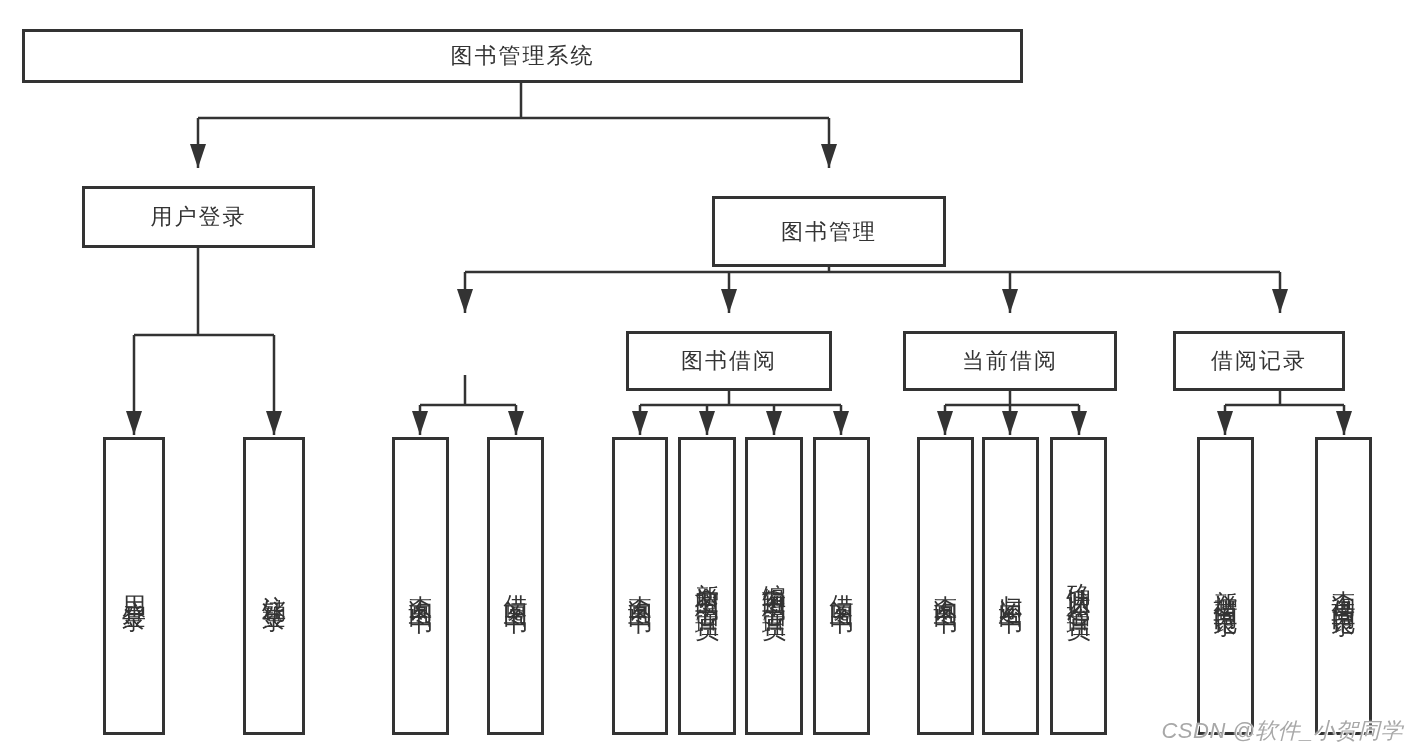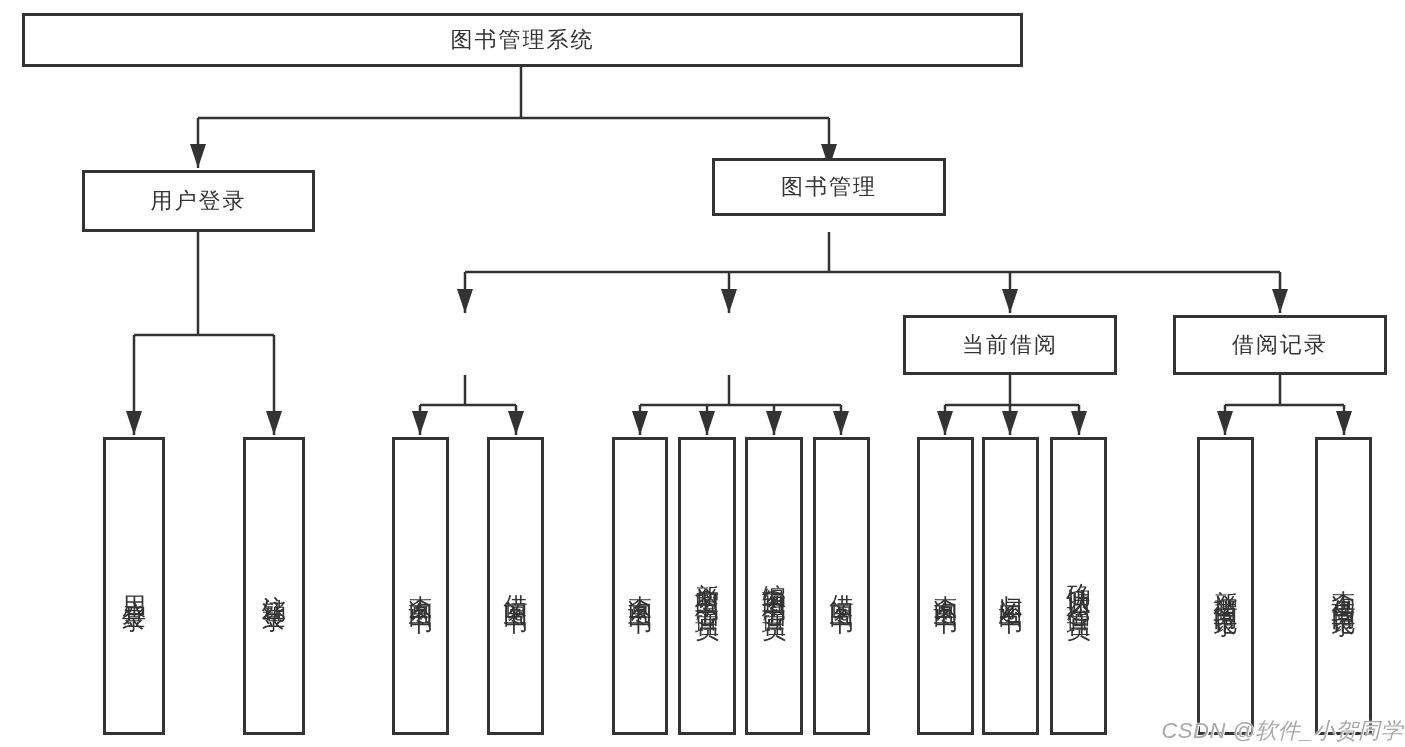--- a/index.html
+++ b/index.html
@@ -40,20 +40,21 @@
     display: flex;
     align-items: center;
     justify-content: center;
     text-align: center;
     z-index: 2;
   }
   .node.h {
     font-size: 22px;
     letter-spacing: 2px;
     white-space: nowrap;
+    margin-top: 16px;
   }
   .node.v {
     writing-mode: vertical-rl;
     text-orientation: mixed;
     font-size: 24px;
     letter-spacing: 5px;
     line-height: 1;
     white-space: nowrap;
   }
   .watermark {
@@ -125,24 +126,25 @@
     <g>
       <path class="edge" d="M1280,375 V405 M1225,405 H1344"></path>
       <line x1="1225" y1="405" x2="1225" y2="435" marker-end="url(#arrow)"></line>
       <line x1="1344" y1="405" x2="1344" y2="435" marker-end="url(#arrow)"></line>
     </g>
   </svg>
 
   <div class="node h" style="left:22px; top:13px; width:1001px; height:54px">图书管理系统</div>
 
   <div class="node h" style="left:82px; top:170px; width:233px; height:62px">用户登录</div>
-  <div class="node h" style="left:712px; top:158px; width:234px; height:58px">图书管理</div>
+  <div class="node h" style="left:712px; top:180px; width:234px; height:71px">图书管理</div>
 
+  <div class="node h" style="left:626px; top:315px; width:206px; height:60px">图书借阅</div>
   <div class="node h" style="left:903px; top:315px; width:214px; height:60px">当前借阅</div>
-  <div class="node h" style="left:1173px; top:315px; width:214px; height:60px">借阅记录</div>
+  <div class="node h" style="left:1173px; top:315px; width:172px; height:60px">借阅记录</div>
 
   <div class="node v" style="left:103px; top:437px; width:62px; height:298px">用户登录</div>
   <div class="node v" style="left:243px; top:437px; width:62px; height:298px">注销登录</div>
 
   <div class="node v" style="left:392px; top:437px; width:57px; height:298px">查询图书</div>
   <div class="node v" style="left:487px; top:437px; width:57px; height:298px">借阅图书</div>
 
   <div class="node v" style="left:612px; top:437px; width:56px; height:298px">查询图书</div>
   <div class="node v" style="left:678px; top:437px; width:58px; height:298px">新增图书（管理员）</div>
   <div class="node v" style="left:745px; top:437px; width:58px; height:298px">编辑图书（管理员）</div>

